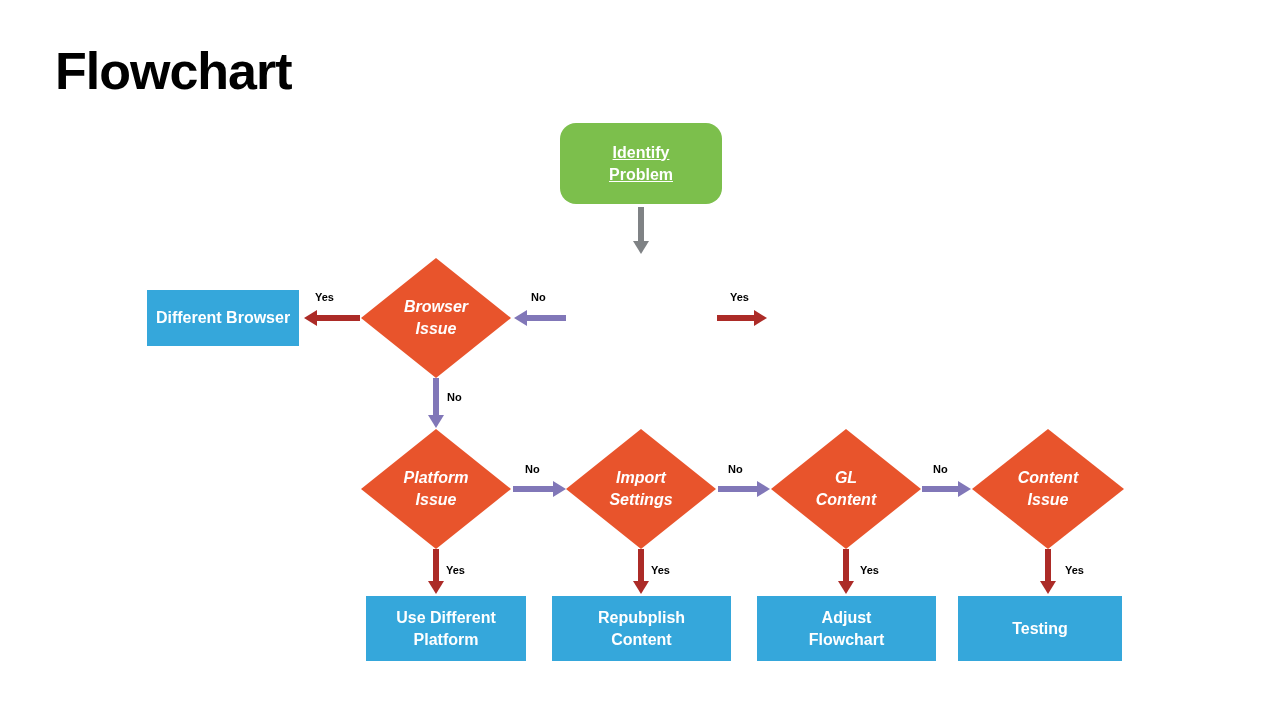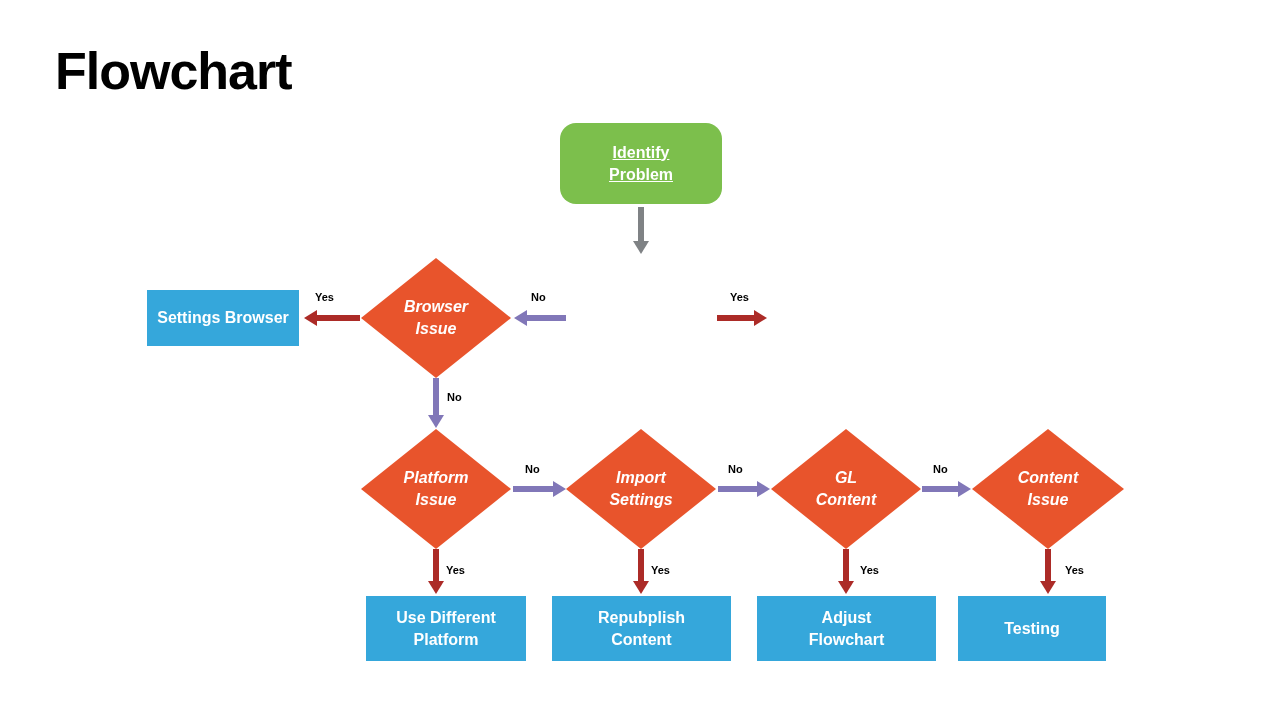--- a/index.html
+++ b/index.html
@@ -36,21 +36,21 @@
   #n-browser     { left:361px; top:258px; width:150px; height:120px; }
   #n-diffbrowser { left:147px; top:290px; width:152px; height:56px; }
   #n-loginfixed  { left:769px; top:289px; width:154px; height:57px; }
   #n-platform    { left:361px; top:429px; width:150px; height:120px; }
   #n-import      { left:566px; top:429px; width:150px; height:120px; }
   #n-gl          { left:771px; top:429px; width:150px; height:120px; }
   #n-content     { left:972px; top:429px; width:152px; height:120px; }
   #n-useplatform { left:346px; top:596px; width:160px; height:65px;margin-left:20px; }
   #n-republish   { left:552px; top:596px; width:179px; height:65px; }
   #n-adjust      { left:757px; top:596px; width:179px; height:65px; }
-  #n-testing     { left:958px; top:596px; width:148px; height:65px; }
+  #n-testing     { left:958px; top:596px; width:164px; height:65px; }
 
   
   .arrow { position:absolute; }
   .arrow .shaft { position:absolute; background:var(--ac); }
   .arrow .head  { position:absolute; width:0; height:0; }
   .arrow.down  { width:16px; }
   .arrow.down .shaft { left:5px; top:0; width:6px; bottom:12px; }
   .arrow.down .head  { left:0; bottom:0;
     border-left:8px solid transparent; border-right:8px solid transparent;
     border-top:13px solid var(--ac); }
@@ -100,21 +100,21 @@
 <body>
 
 <div class="slide">
 
   <div class="title">Flowchart</div>
 
   <div class="node terminator" id="n-identify">Identify
 Problem</div>
   <div class="node diamond" id="n-browser">Browser
 Issue</div>
-  <div class="node rect" id="n-diffbrowser">Settings Browser</div>
+  <div class="node rect" id="n-diffbrowser">Different Browser</div>
   <div class="node diamond" id="n-platform">Platform
 Issue</div>
   <div class="node diamond" id="n-import">Import
 Settings</div>
   <div class="node diamond" id="n-gl">GL
 Content</div>
   <div class="node diamond" id="n-content">Content
 Issue</div>
   <div class="node rect" id="n-useplatform">Use Different
 Platform</div>

